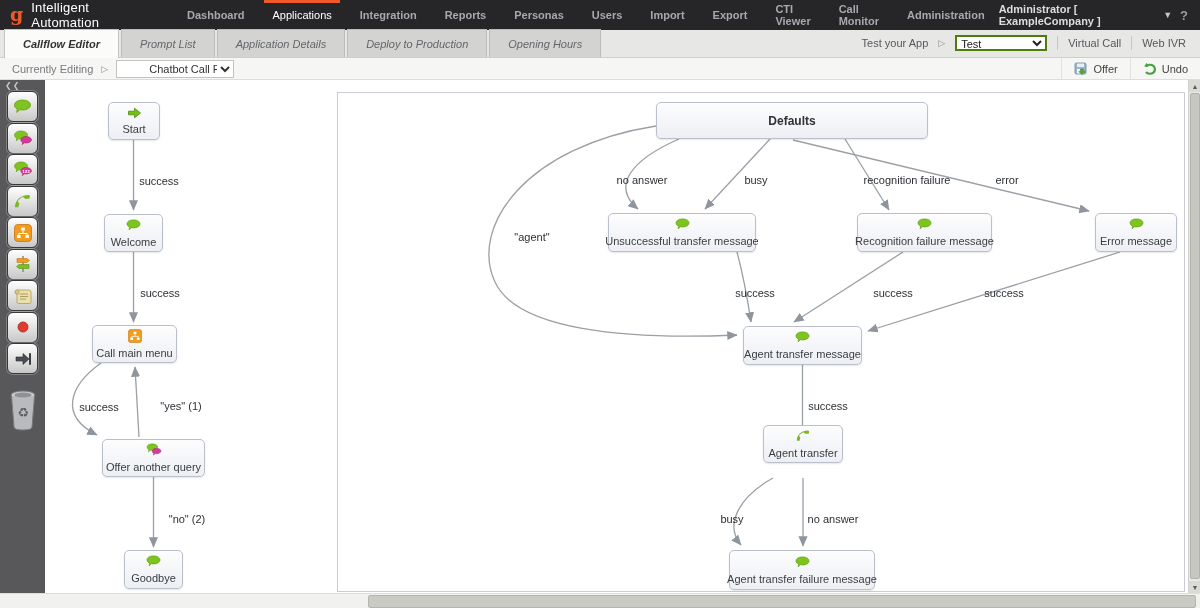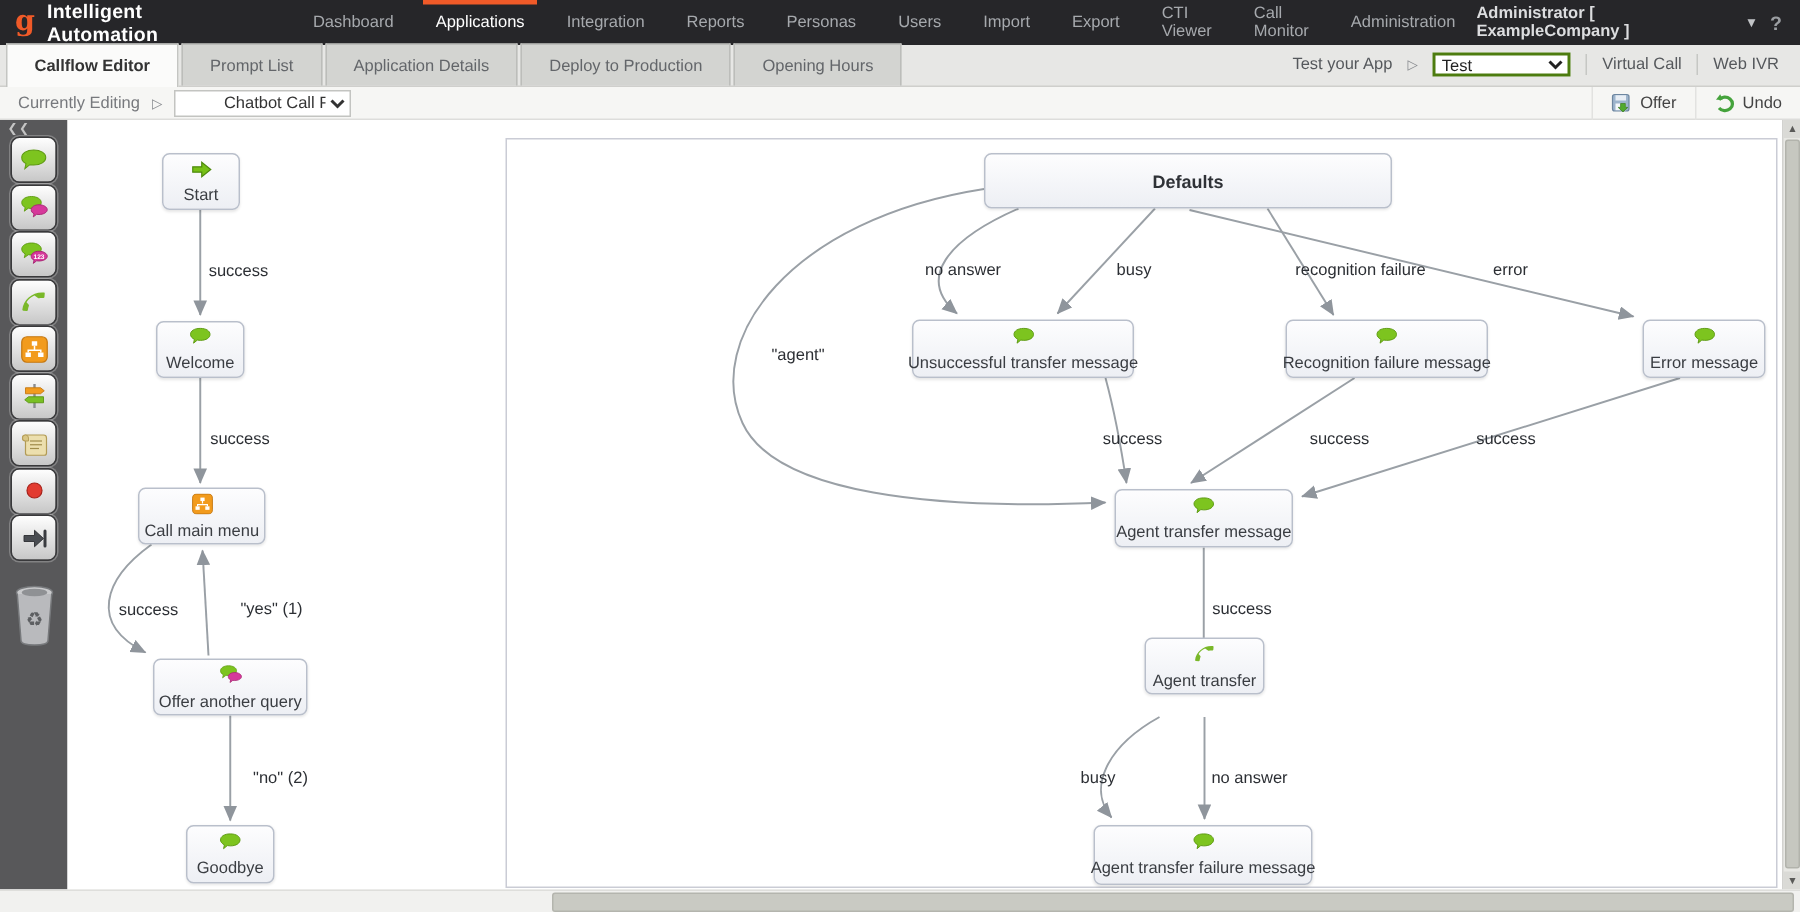--- a/index.html
+++ b/index.html
@@ -3,34 +3,34 @@
 <meta charset="utf-8">
 <style>
   * { margin:0; padding:0; box-sizing:border-box; }
   html,body { width:1200px; height:608px; font-family:"Liberation Sans", sans-serif; background:#fff; overflow:hidden; }
   #app { position:relative; width:1200px; height:608px; background:#fff; }
 
   
   .navbar { position:absolute; left:0; top:0; width:1200px; height:30px; background:#262629; display:flex; align-items:center; }
   .brand { display:flex; align-items:center; gap:8px; padding:0 14px 0 10px; height:30px; }
   .logo-g { font-family:"DejaVu Serif", serif; font-weight:bold; font-size:19px; color:#f05a28; line-height:26px; transform:translateY(-1px); }
-  .brand-name { color:#ffffff; font-size:13px; letter-spacing:.2px;font-weight:bold; }
+  .brand-name { color:#ffffff; font-size:13px; letter-spacing:.2px; }
   .nav-items { display:flex; align-items:stretch; height:30px; margin-left:18px; }
-  .nav-item { position:relative; display:flex; align-items:center; padding:0 14px; font-size:11px; color:#a6a9ad; cursor:pointer; }
+  .nav-item { position:relative; display:flex; align-items:center; padding:0 14px; font-size:11px; color:#a6a9ad; cursor:pointer;font-weight:bold; }
   .nav-item.active { color:#ffffff; font-weight:normal; }
   .nav-item.active::before { content:""; position:absolute; left:6px; right:6px; top:0; height:3px; background:#f05a28; }
   .nav-right { margin-left:auto; display:flex; align-items:center; gap:8px; padding-right:12px; }
   .nav-user { color:#dcdddf; font-size:11px; font-weight:bold; }
   .nav-caret { color:#c2c4c7; font-size:9px; }
   .nav-help { color:#9b9ea2; font-size:13px; font-weight:bold; }
 
   
   .tabbar { position:absolute; left:0; top:30px; width:1200px; height:28px; background:#e7e7e5; border-bottom:1px solid #cfcfcc; display:flex; align-items:flex-end; }
   .tabs { display:flex; height:28px; padding-left:4px; }
-  .tab { display:flex; align-items:center; padding:6px 18px; height:28px; font-size:11px; color:#63666a; background:#d3d4d1; border:1px solid #bcbdba; border-bottom:none; margin-right:2px; cursor:pointer; }
+  .tab { display:flex; align-items:center; padding:6px 18px; height:28px; font-size:11px; color:#63666a; background:#d3d4d1; border:1px solid #bcbdba; border-bottom:none; margin-right:2px; cursor:pointer;font-style:italic; }
   .tab.active { background:#fbfbfa; color:#333; font-weight:bold; border-color:#c4c5c2; height:29px; margin-bottom:-1px; }
   .tab-right { margin-left:auto; display:flex; align-items:center; gap:10px; padding-right:14px; font-size:11px; color:#55585c; height:28px; }
   .mini-arrow { font-size:9px; color:#8a8d91; }
   .tab-select { font-size:11px; height:16px; width:92px; border:2px solid #4d7c0f; background:#fff; color:#222; font-family:"Liberation Sans",sans-serif; }
   .tab-link { cursor:pointer; color:#55585c; }
   .tab-sep { width:1px; height:14px; background:#c6c7c4; }
 
   
   .toolbar { position:absolute; left:0; top:58px; width:1200px; height:22px; background:#f6f6f4; border-bottom:1px solid #dddddb; display:flex; align-items:center; }
   .tb-left { display:flex; align-items:center; gap:8px; padding-left:12px; font-size:11px; color:#77797d; }

